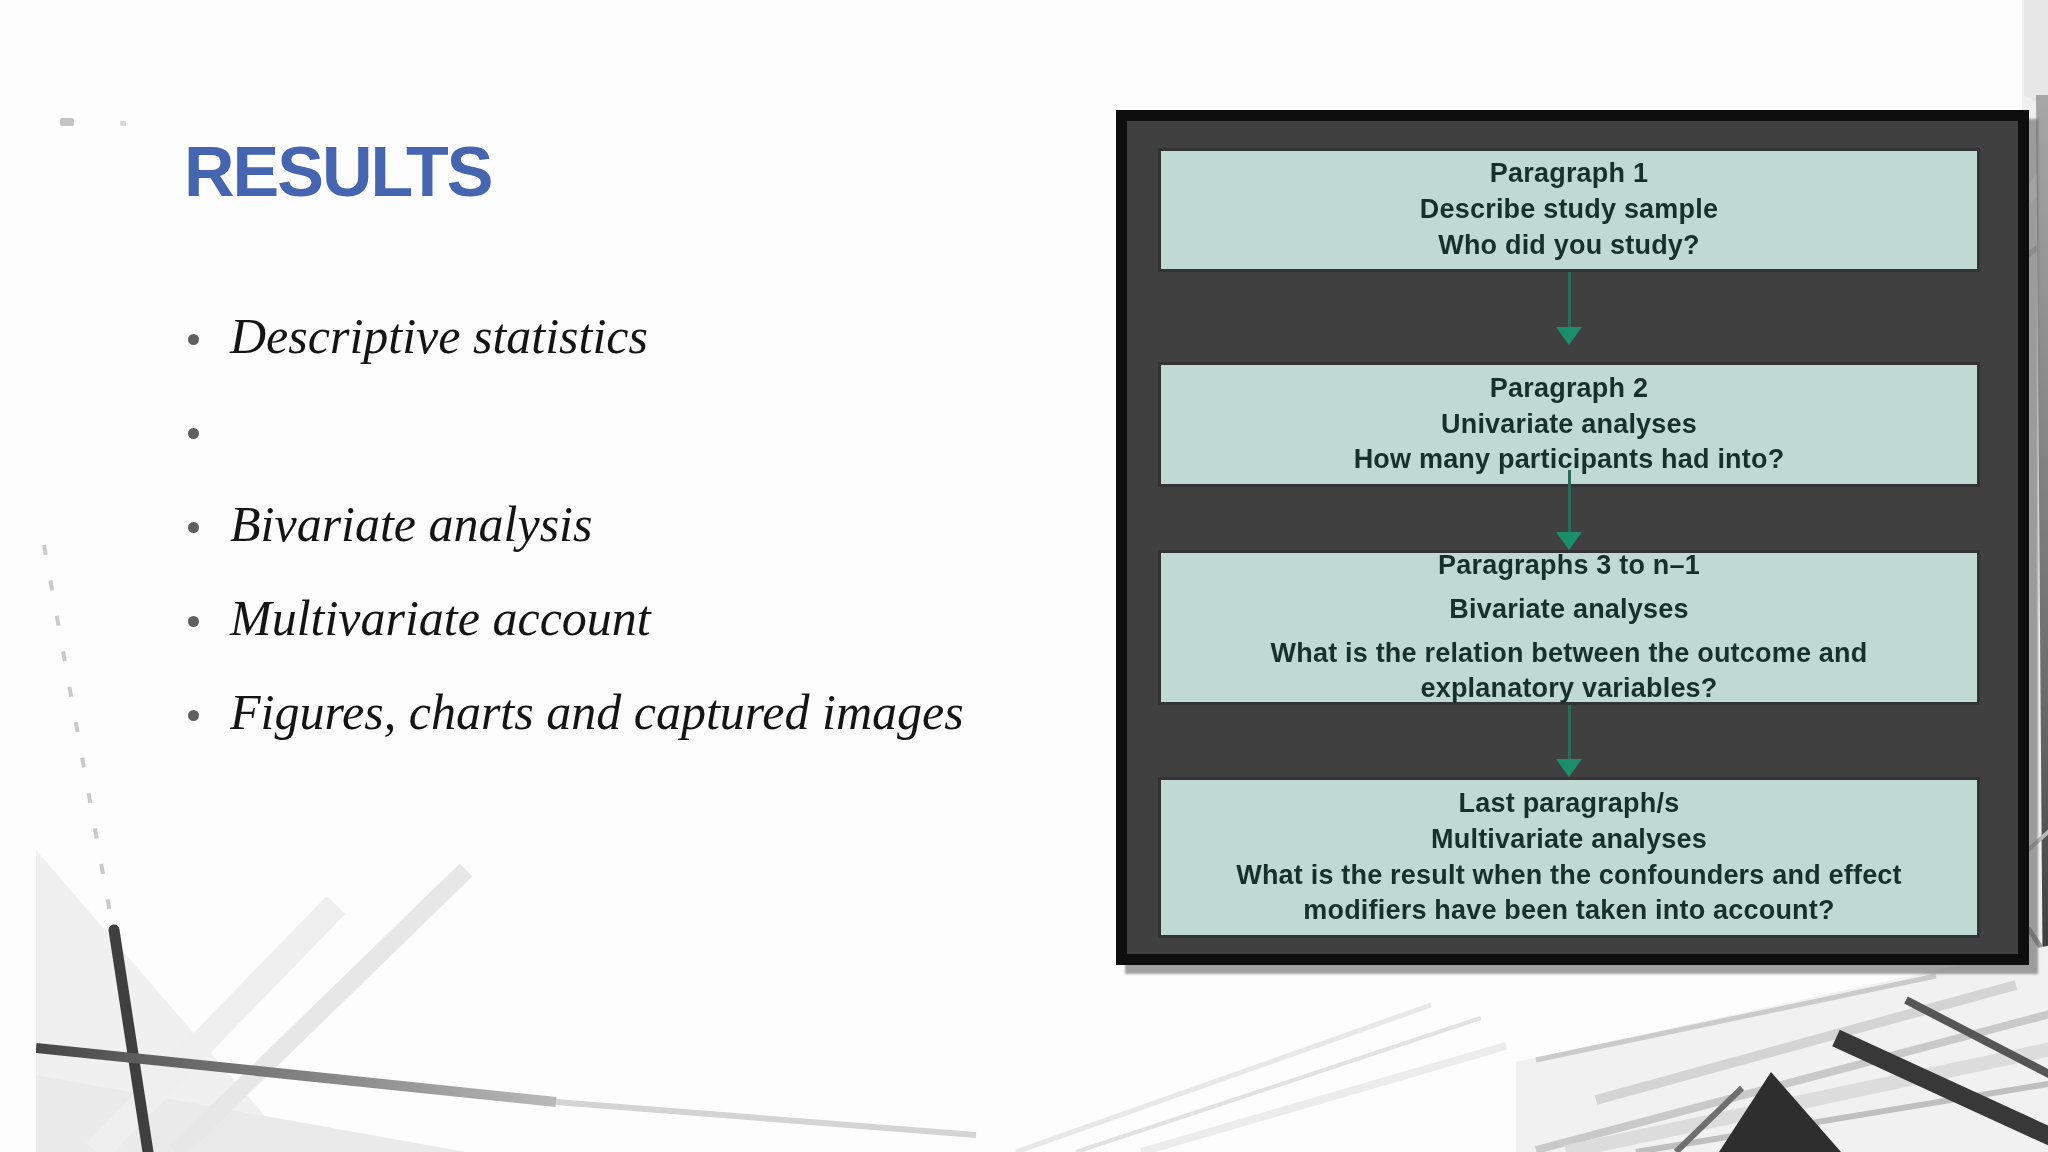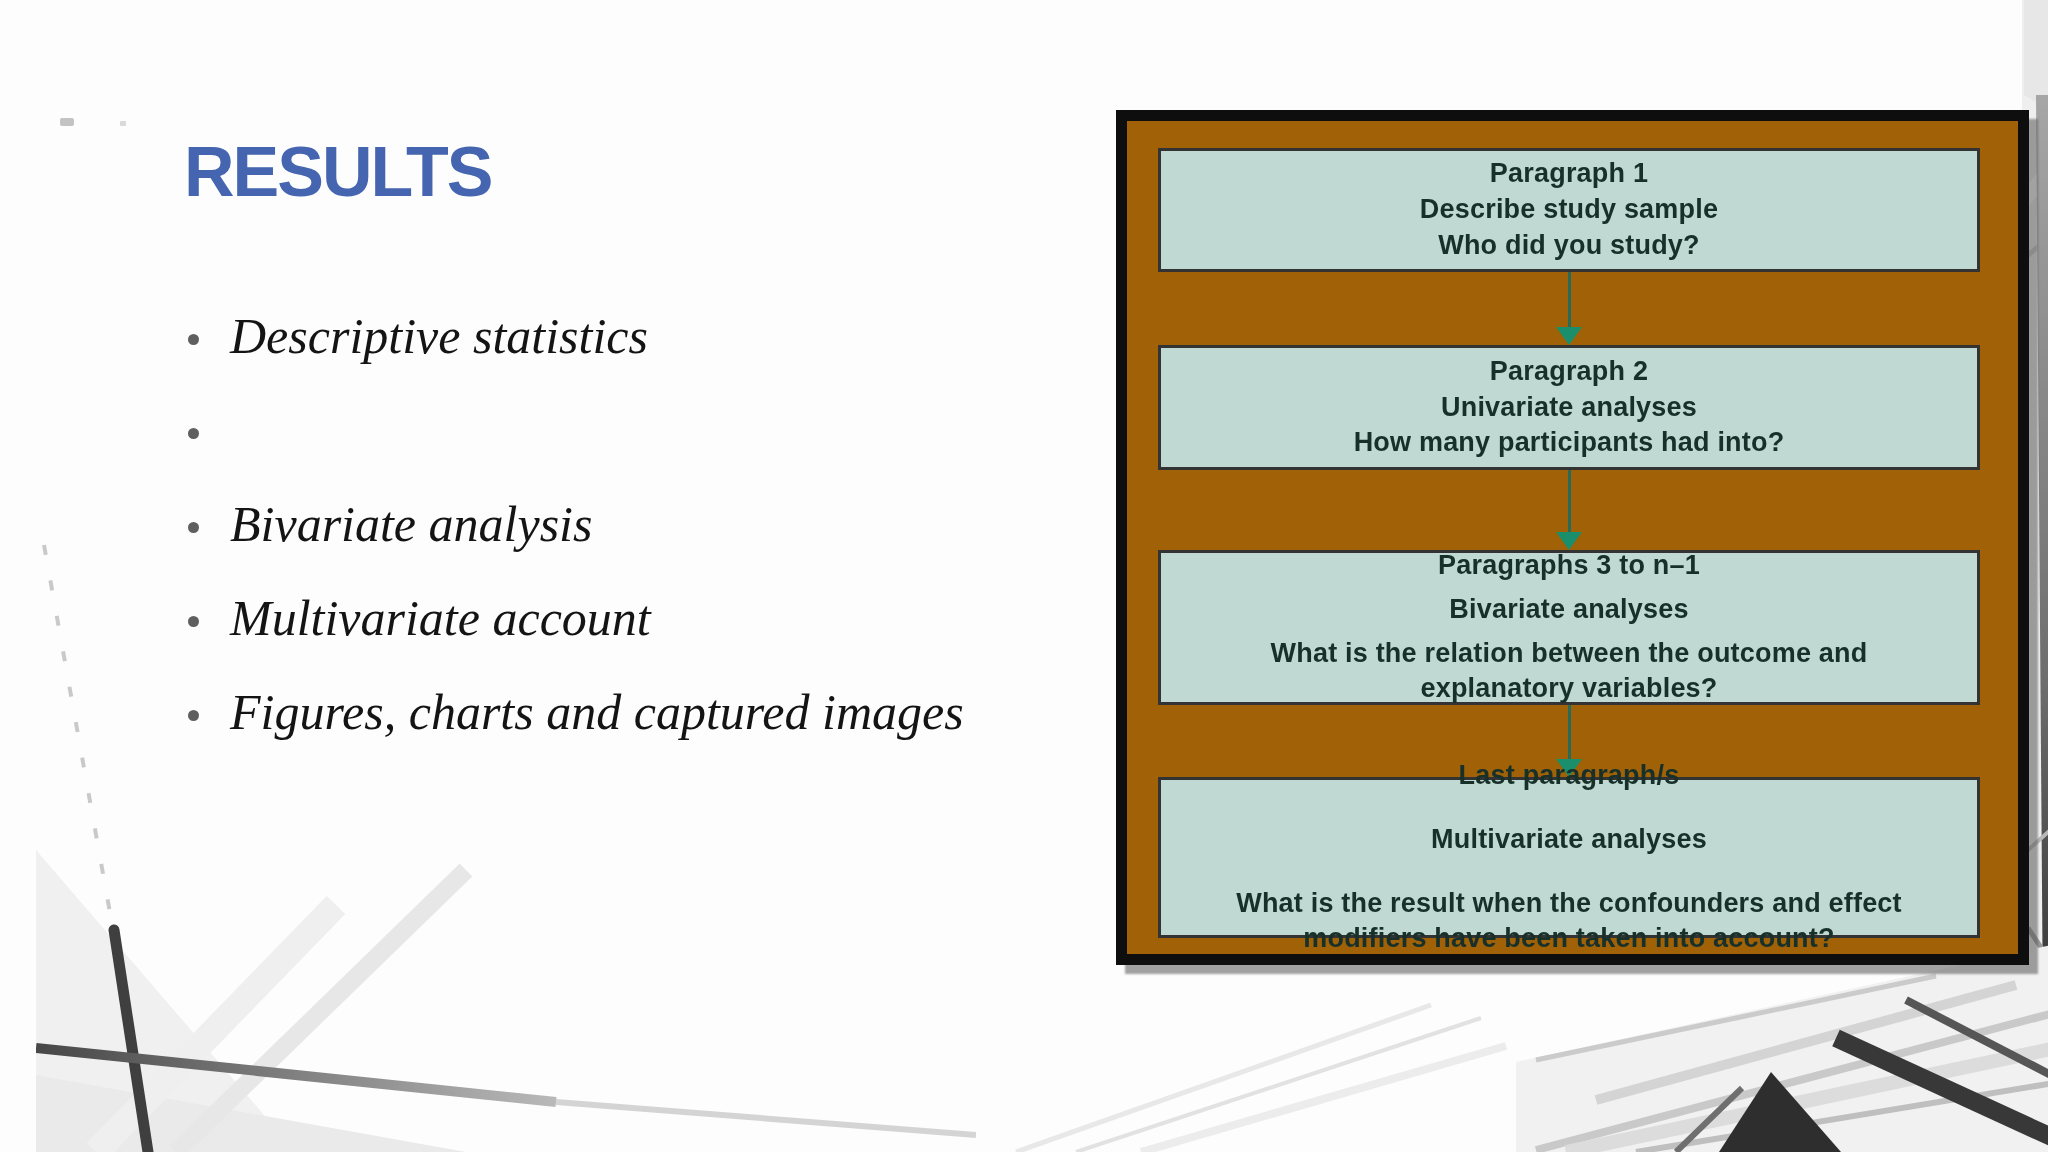--- a/index.html
+++ b/index.html
@@ -33,39 +33,39 @@
   .bullet-dot {
     width: 11px; height: 11px; border-radius: 50%;
     background: #5f5f5f; margin-right: 31px; flex: 0 0 auto;
     transform: translateY(3px);
   }
 
   
   .flow-frame {
     position: absolute; left: 1080px; top: 110px; z-index: 2;
     width: 913px; height: 855px;
-    background: #a16207;
+    background: #404040;
     border: 11px solid var(--frame-border, #0e0e0e);
     box-shadow: 9px 9px 2px rgba(85,85,85,0.55);
   }
   .flow-box {
     position: absolute; left: 31px; width: 822px;
     background: var(--box-fill, #c0d9d2);
     border: 3px solid var(--box-border, #333333);
     color: var(--box-text, #17302a);
     display: flex; flex-direction: column; justify-content: center; align-items: center;
     text-align: center; font-size: 27px; line-height: 1.33; font-weight: 600;
     padding: 4px 40px; letter-spacing: 0.2px;
   }
   .flow-box .box-title { font-weight: 800; }
   .flow-box .box-line { max-width: 742px; }
   #box-1 { top: 27px;  height: 124px; }
-  #box-2 { top: 224px; height: 125px; }
+  #box-2 { top: 241px; height: 125px; }
   #box-3 { top: 429px; height: 155px; gap: 8px; }
-  #box-4 { top: 656px; height: 161px; gap: 28px; }
+  #box-4 { top: 656px; height: 161px; }
 
   .flow-arrow {
     position: absolute; left: 428px; width: 28px;
     display: flex; flex-direction: column; align-items: center;
   }
   #arrow-1 { top: 151px; height: 73px; }
   #arrow-2 { top: 349px; height: 80px; }
   #arrow-3 { top: 584px; height: 72px; }
   .arrow-stem { width: 3px; flex: 1 1 auto; background: var(--arrow-stem, #2a6b57); }
   .arrow-head {

